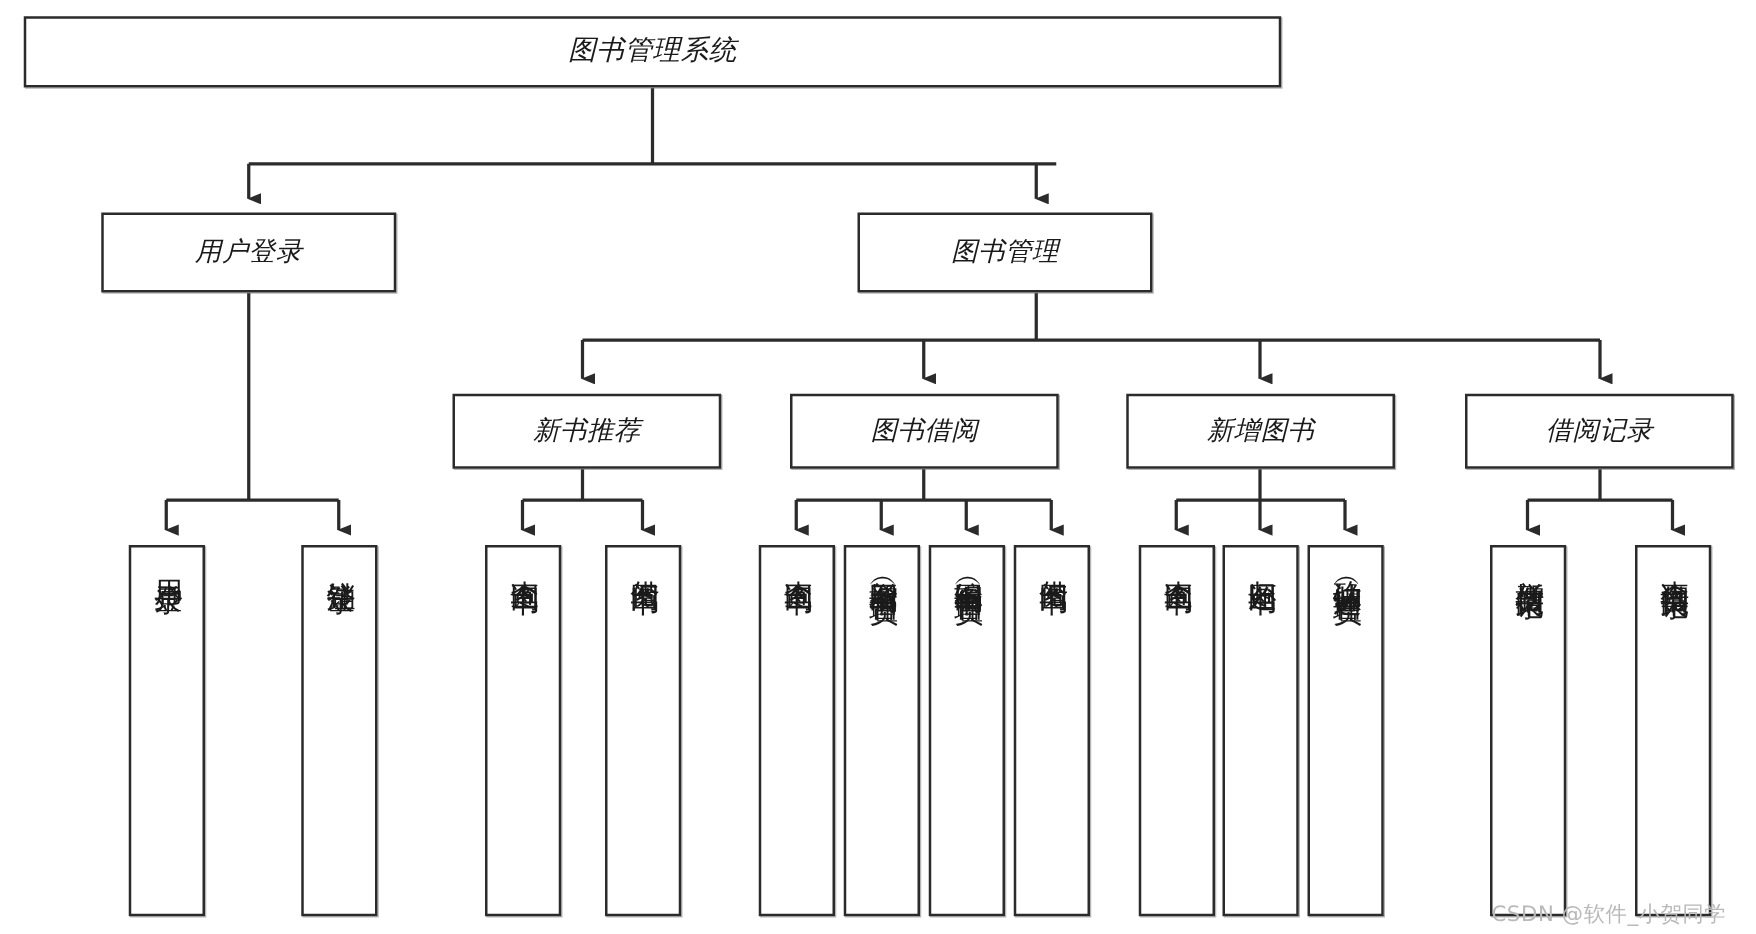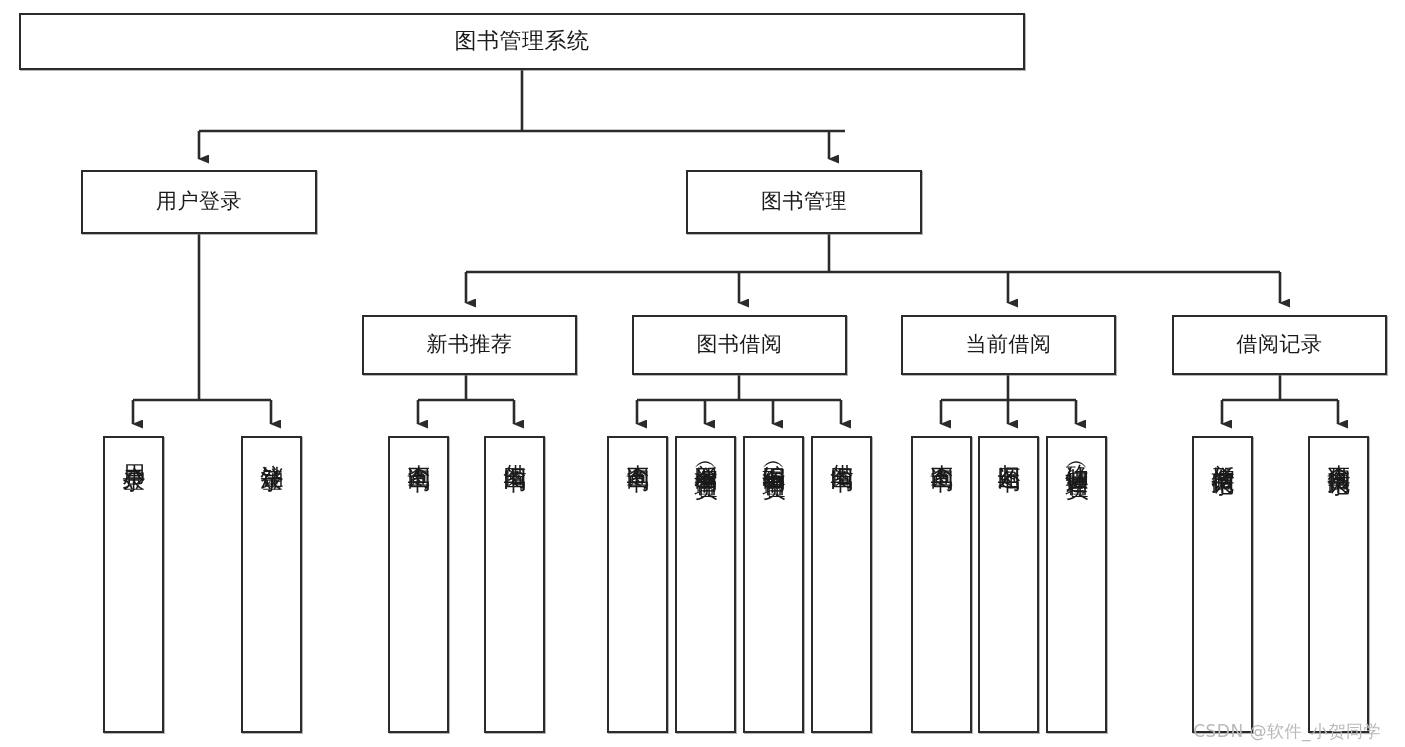--- a/index.html
+++ b/index.html
@@ -37,20 +37,21 @@
     box-shadow: 1px 1px 0 0 rgba(120,120,120,0.55);
   }
   .node-label {
     color: #1a1a1a;
     letter-spacing: 0.5px;
     white-space: nowrap;
   }
   .node.horizontal .node-label {
     font-size: 21px;
     line-height: 1.1;
+    font-style: italic;
   }
   .node.root .node-label {
     font-size: 22px;
   }
   .node.vertical {
     align-items: flex-start;
     justify-content: center;
     padding-top: 8px;
   }
   .node.vertical .node-label {
@@ -141,21 +142,21 @@
 
   <div class="node horizontal" style="left:362px; top:315px; width:215px; height:60px;">
     <span class="node-label">新书推荐</span>
   </div>
 
   <div class="node horizontal" style="left:632px; top:315px; width:215px; height:60px;">
     <span class="node-label">图书借阅</span>
   </div>
 
   <div class="node horizontal" style="left:901px; top:315px; width:215px; height:60px;">
-    <span class="node-label">当前借阅</span>
+    <span class="node-label">新增图书</span>
   </div>
 
   <div class="node horizontal" style="left:1172px; top:315px; width:215px; height:60px;">
     <span class="node-label">借阅记录</span>
   </div>
 
   <div class="node vertical" style="left:103px; top:436px; width:61px; height:297px;">
     <span class="node-label">用户登录</span>
   </div>
 

